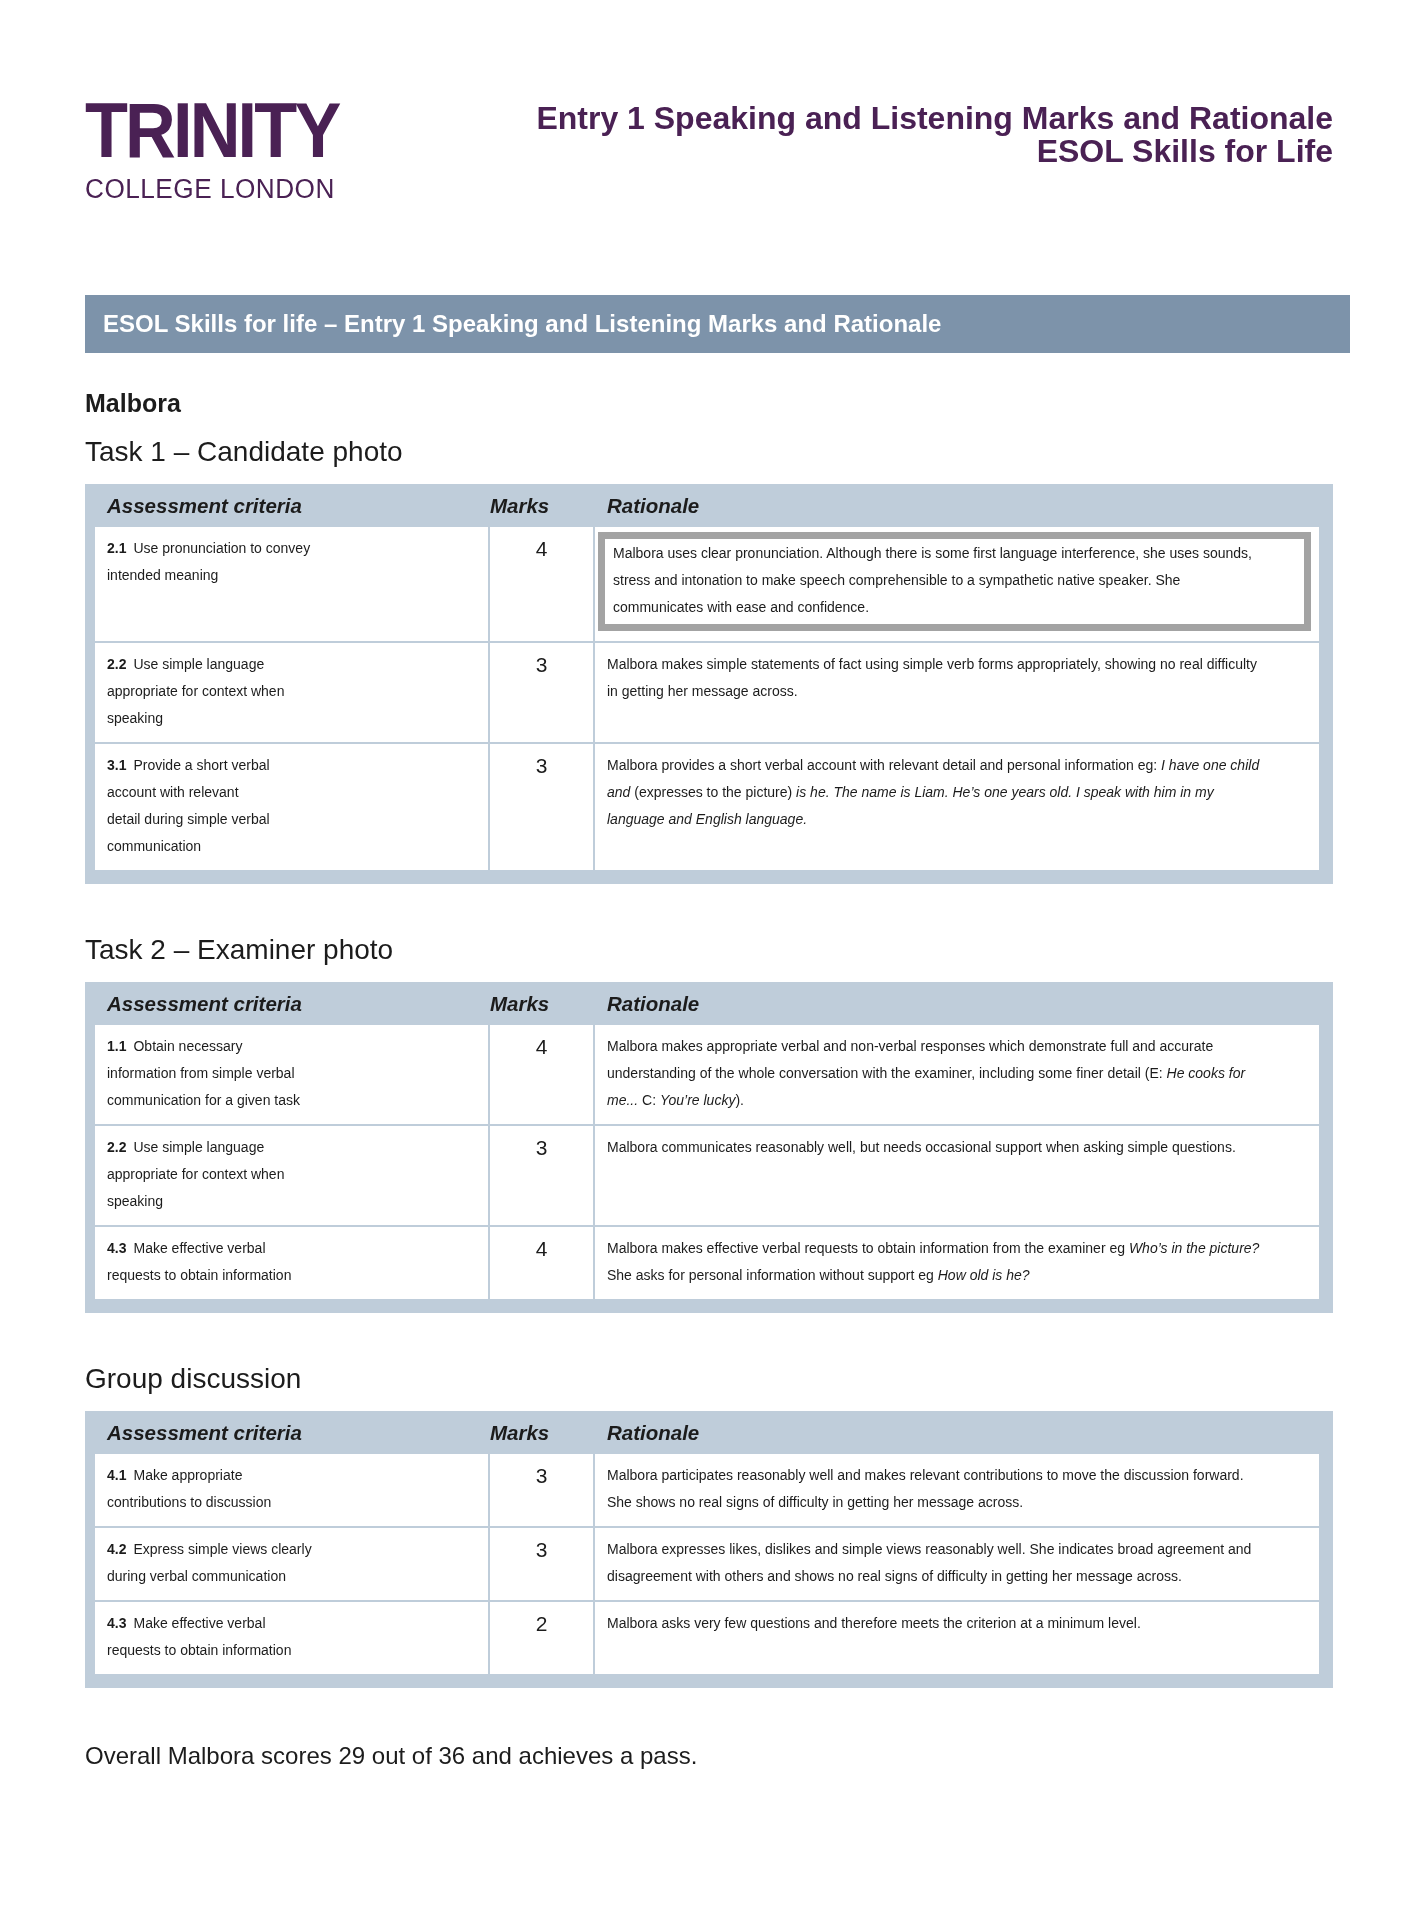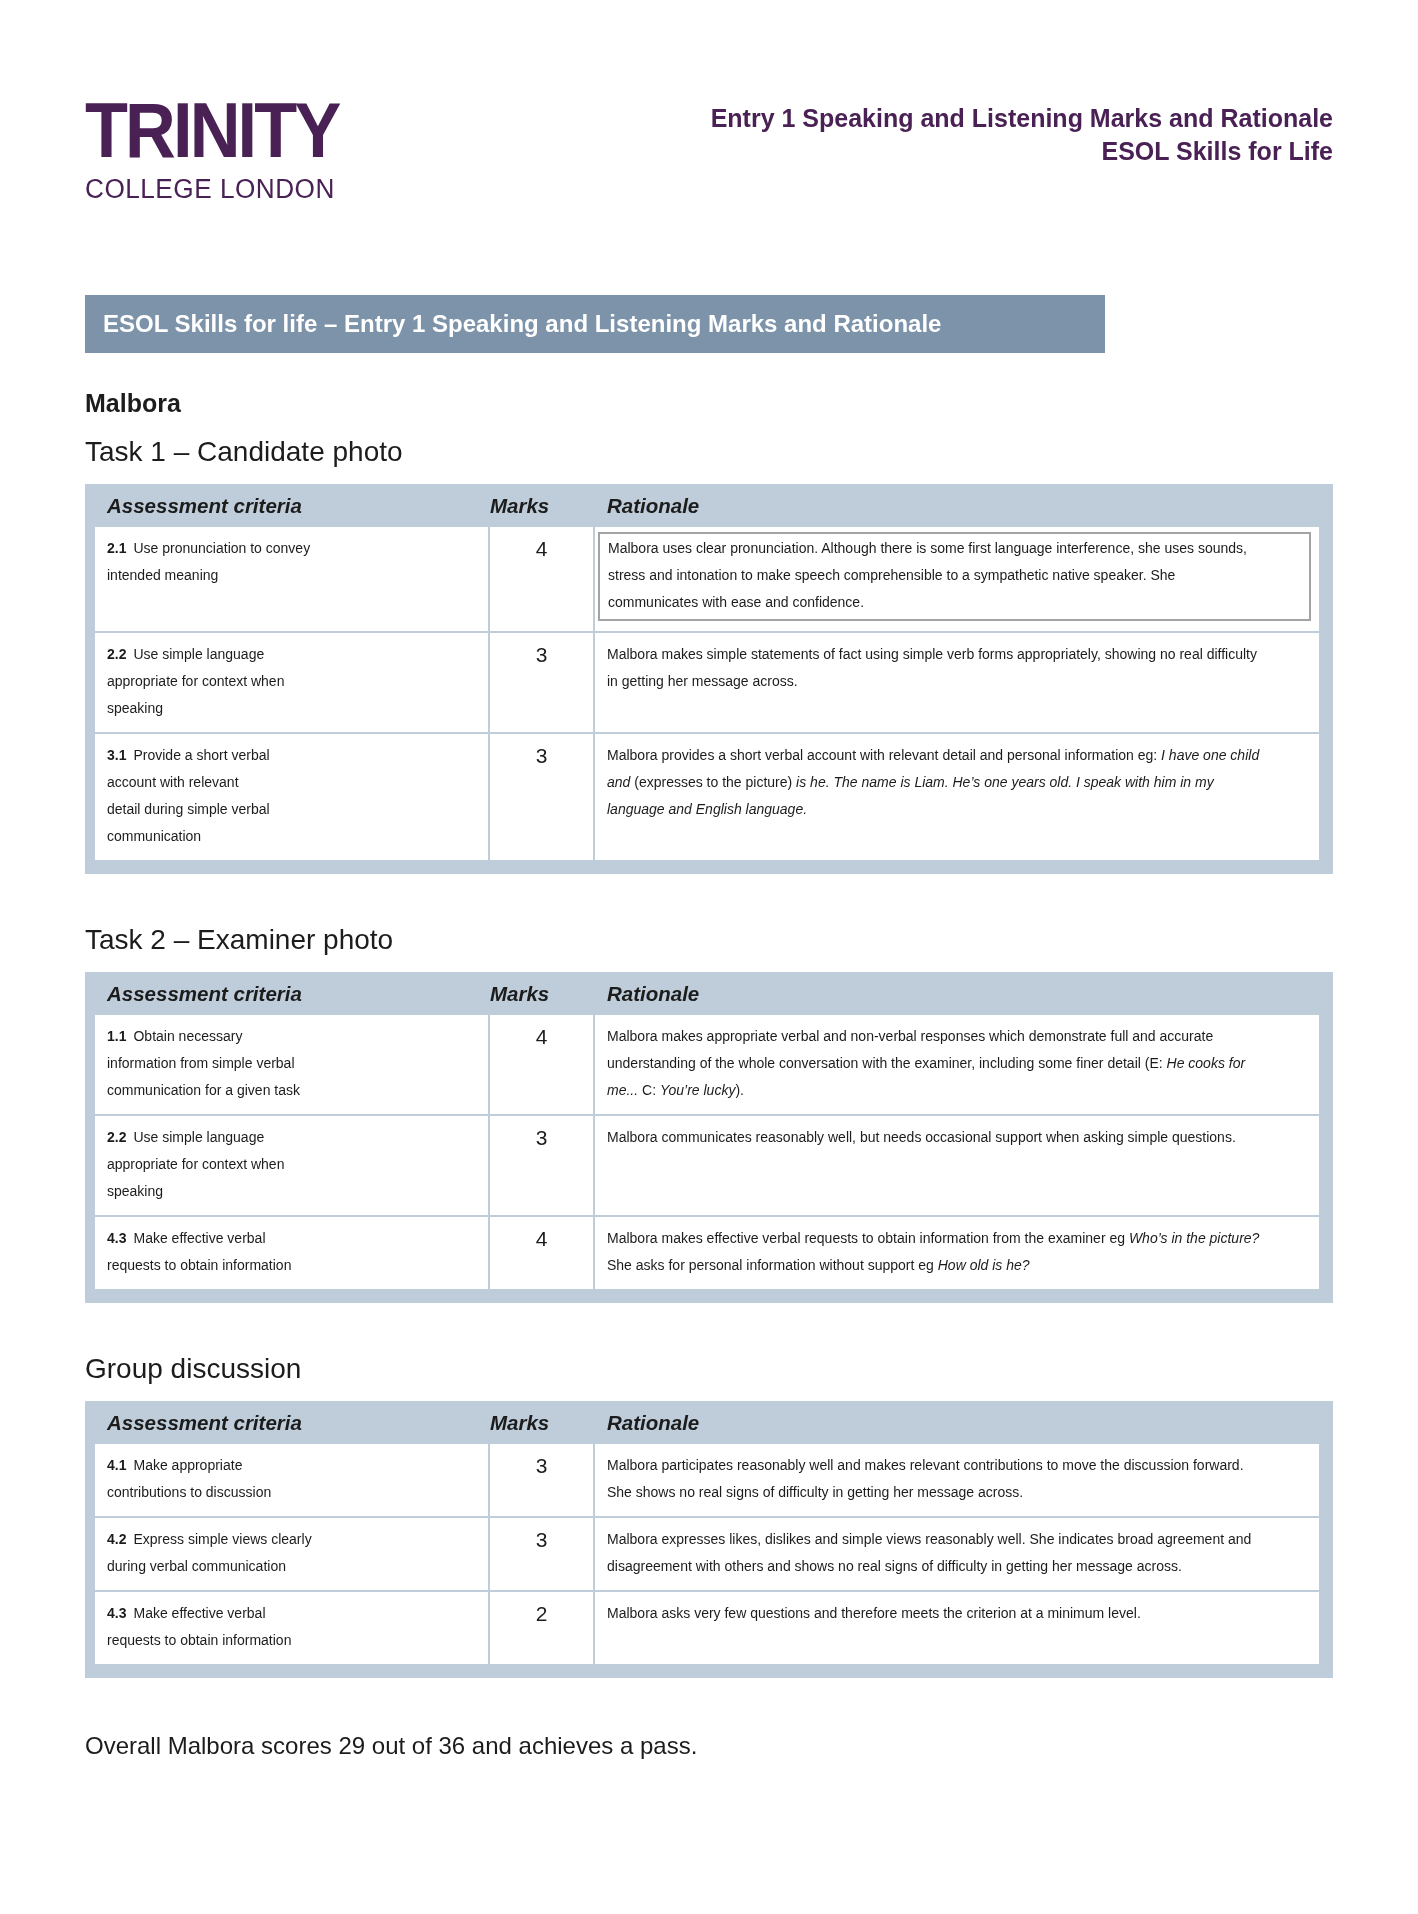--- a/index.html
+++ b/index.html
@@ -40,28 +40,28 @@
     font-weight: 400;
     color: #4a2154;
     letter-spacing: 0.5px;
     transform: scaleX(0.97);
     transform-origin: left top;
   }
   .doc-title {
     text-align: right;
     color: #4a2154;
     font-weight: bold;
-    font-size: 25px;
+    font-size: 32px;
     line-height: 33px;
     margin-top: 10px;
   }
   
   .banner {
     margin-top: 92px;
-    width: 1020px;
+    width: 1265px;
     height: 58px;
     background: #7d93aa;
     color: #ffffff;
     font-weight: bold;
     font-size: 24px;
     line-height: 58px;
     padding-left: 18px;
     box-sizing: border-box;
   }
   
@@ -115,21 +115,21 @@
     font-size: 21px;
     padding-left: 0;
     padding-right: 0;
   }
   .cell.rat { padding-right: 34px; }
   .code { font-weight: bold; margin-right: 7px; }
   .crit-text { white-space: pre-line; }
   .rat-text { max-width: 662px; }
   .rat-text i { font-style: italic; }
   .rat-text.boxed {
-    border: 2px solid #a3a3a3;
+    border: 7px solid #a3a3a3;
     margin: -3px -26px 0 -9px;
     padding: 1px 8px 3px 8px;
     max-width: none;
   }
   .rat-text.boxed .inner { max-width: 650px; display: block; }
   
   .overall {
     margin: 0;
     margin-top: 54px;
     font-size: 24px;

